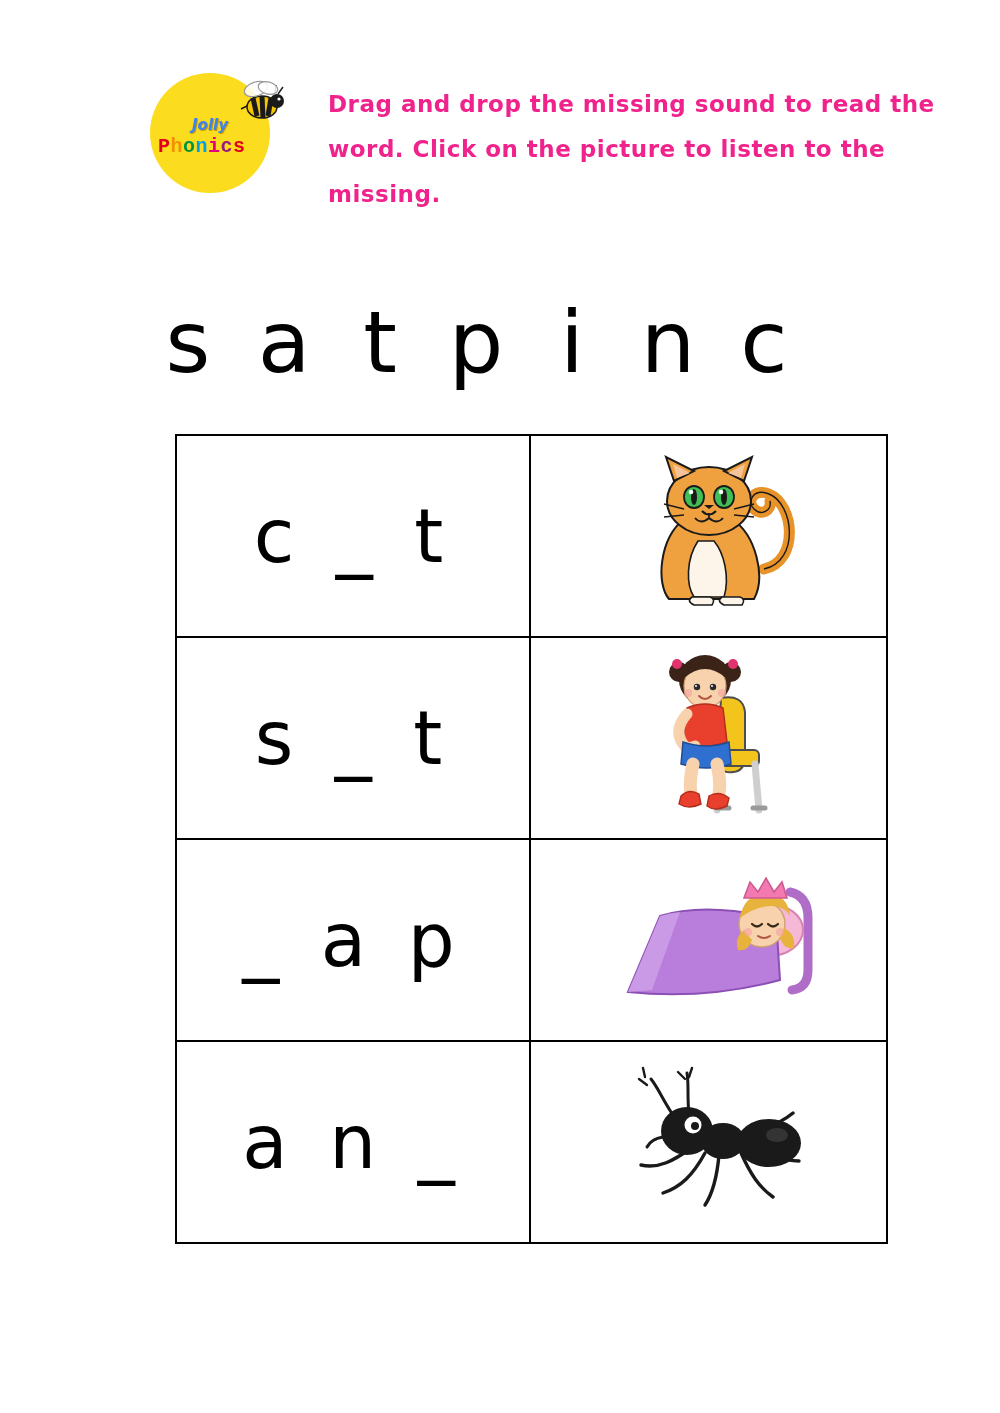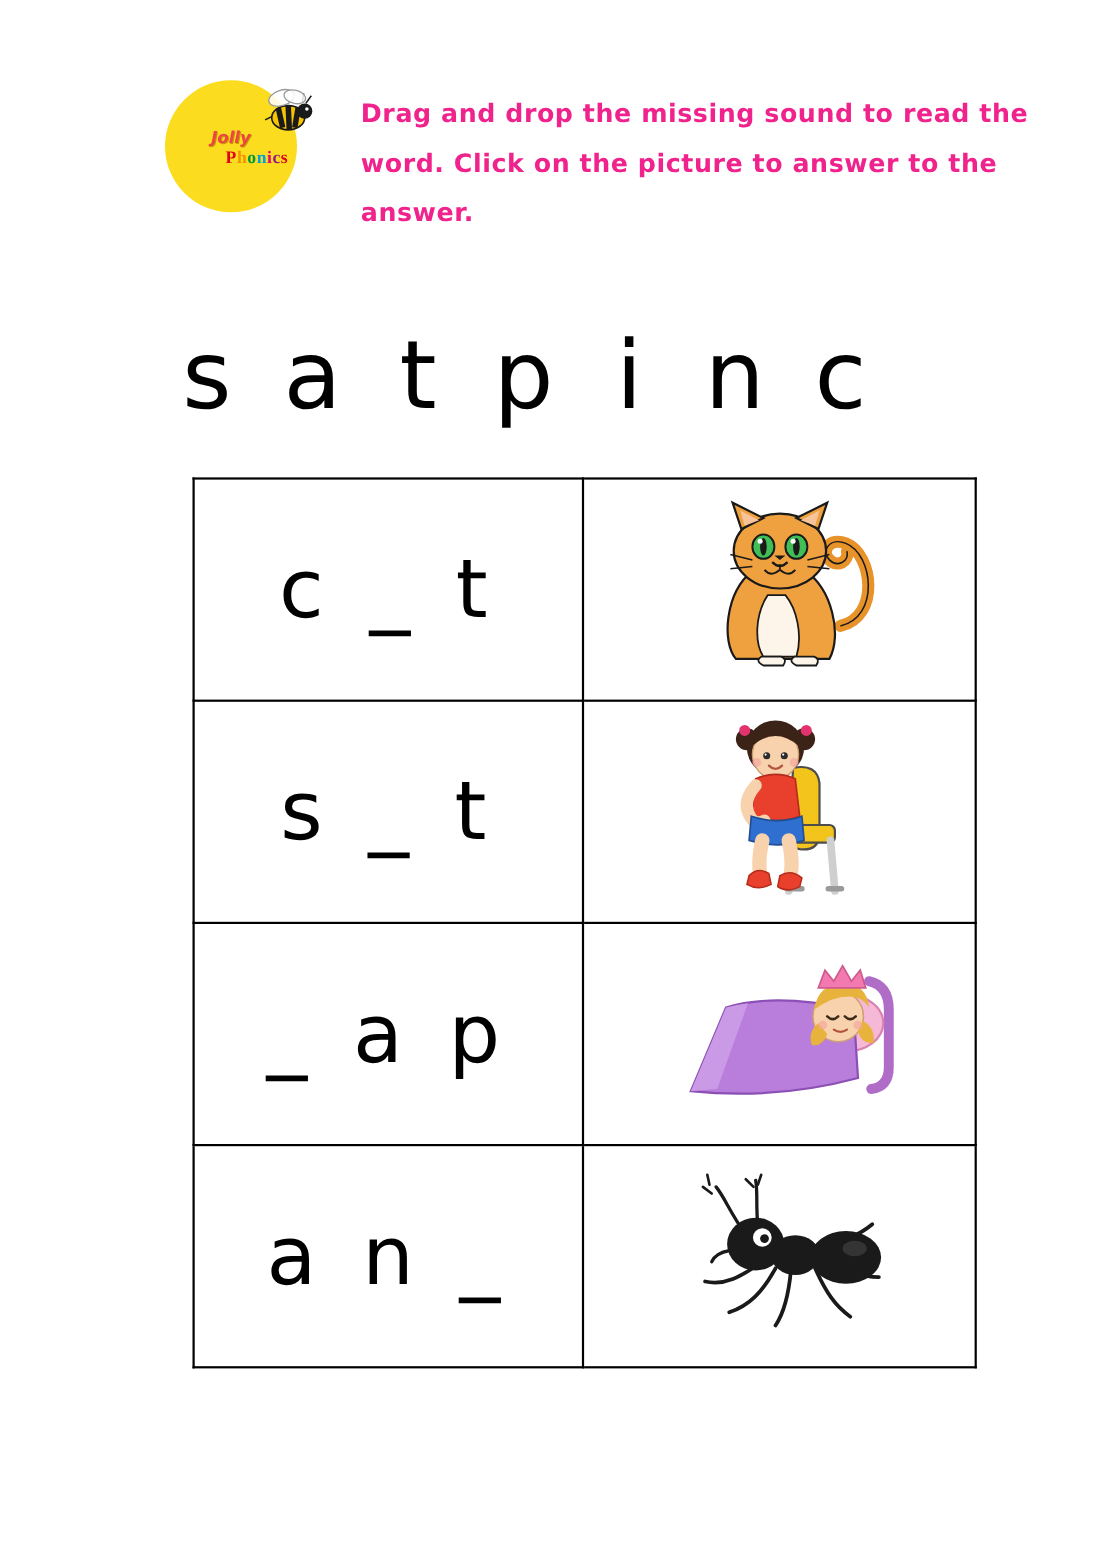--- a/index.html
+++ b/index.html
@@ -42,33 +42,33 @@
   .logo-jolly {
     position: absolute;
     left: 12px;
     top: 43px;
     width: 96px;
     text-align: center;
     font-family: "DejaVu Sans", sans-serif;
     font-style: italic;
     font-weight: bold;
     font-size: 15px;
-    color: #ef4444;
+    color: #3b82f6;
     text-shadow: 1px 1px 0 #c79b00;
     letter-spacing: 0px;
   }
   .logo-phonics {
     position: absolute;
     left: 8px;
     top: 62px;
     width: 104px;
-    text-align: right;
-    font-family: Liberation Serif, serif;
+    text-align: left;
+    font-family: Liberation Mono, monospace;
     font-weight: bold;
-    font-size: 16px;
+    font-size: 20px;
     letter-spacing: 0.5px;
   }
   .logo-phonics span:nth-child(1) { color:#e2001a; }
   .logo-phonics span:nth-child(2) { color:#f39200; }
   .logo-phonics span:nth-child(3) { color:#009640; }
   .logo-phonics span:nth-child(4) { color:#00a0e3; }
   .logo-phonics span:nth-child(5) { color:#e6007e; }
   .logo-phonics span:nth-child(6) { color:#951b81; }
   .logo-phonics span:nth-child(7) { color:#e2001a; }
   .bee {
@@ -170,21 +170,21 @@
       <circle cx="45" cy="28" r="7" fill="#1a1a1a"></circle>
       <circle cx="47" cy="26" r="1.6" fill="#ffffff"></circle>
       <path d="M46 21 l5 -7" stroke="#1a1a1a" stroke-width="1.4" fill="none"></path>
       <path d="M43 20 l1 -8" stroke="#1a1a1a" stroke-width="1.4" fill="none"></path>
       <ellipse cx="24" cy="16" rx="12" ry="7" fill="#ffffff" fill-opacity="0.85" stroke="#9a9a9a" stroke-width="1.2" transform="rotate(-18 24 16)"></ellipse>
       <ellipse cx="36" cy="15" rx="10" ry="6" fill="#ffffff" fill-opacity="0.85" stroke="#9a9a9a" stroke-width="1.2" transform="rotate(14 36 15)"></ellipse>
       <path d="M15 33 l-6 3" stroke="#1a1a1a" stroke-width="1.4"></path>
     </svg>
   </div>
 
-  <div class="instructions">Drag and drop the missing sound to read the word. Click on the picture to answer to the answer.</div>
+  <div class="instructions">Drag and drop the missing sound to read the word. Click on the picture to listen to the missing.</div>
 </div>
 
 <div class="letter-bank">
   <div class="letter-tile">s</div>
   <div class="letter-tile">a</div>
   <div class="letter-tile">t</div>
   <div class="letter-tile">p</div>
   <div class="letter-tile">i</div>
   <div class="letter-tile">n</div>
   <div class="letter-tile">c</div>

